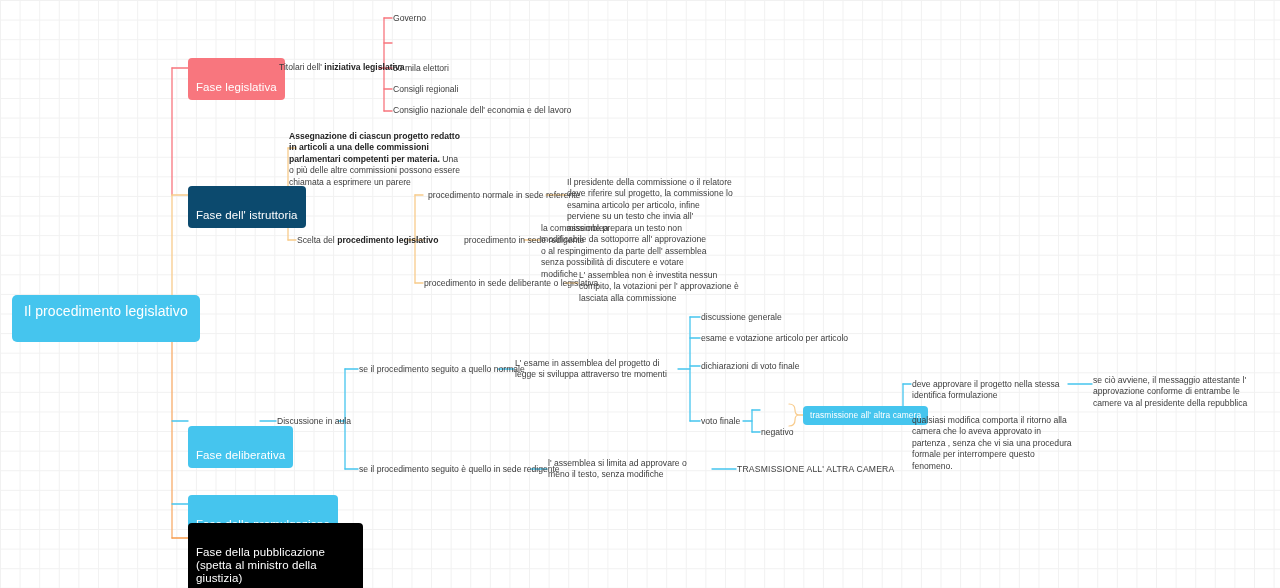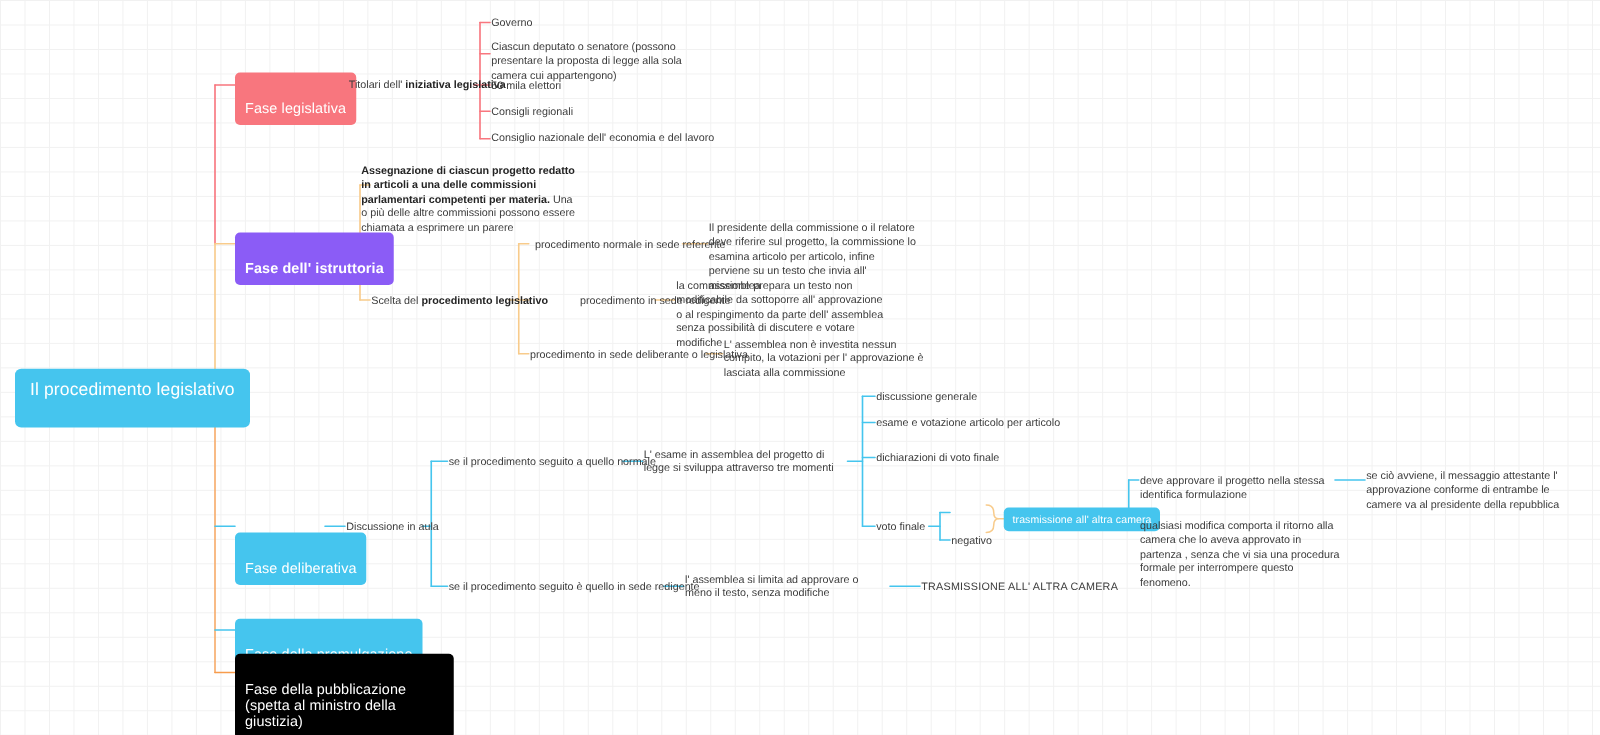--- a/index.html
+++ b/index.html
@@ -33,21 +33,21 @@
   }
   .badge.wrap{white-space:normal;}
   .badge-root{
     font-size:14px;
     line-height:16px;
     padding:8px 12px 23px 12px;
     border-radius:5px;
     text-align:right;
   }
   .badge-pink{background:#f8767e;}
-  .badge-sand{background:#8b5cf6;font-weight:bold;}
+  .badge-sand{background:#0c4a6e;}
   .badge-cyan{background:#45c5ee;}
   .badge-orange{background:#000000;}
 
   
   .txt{
     position:absolute;
     font-size:8.6px;
     line-height:11.4px;
     color:#3c3c3c;
     white-space:nowrap;
@@ -143,21 +143,20 @@
   <div class="node badge badge-root badge-cyan" style="left:12px;top:295px;">Il procedimento legislativo</div>
 
   <div class="node badge badge-pink" style="left:188px;top:58px;">Fase legislativa</div>
 
   <div class="txt" style="left:279px;top:62px;">
     <span>Titolari dell'</span>
     <b>iniziativa legislativa</b>
   </div>
 
   <div class="txt" style="left:393px;top:13px;">Governo</div>
-  <div class="txt wrap" style="left:393px;top:32px;width:180px;">Ciascun deputato o senatore (possono presentare la proposta di legge alla sola camera cui appartengono)</div>
   <div class="txt" style="left:393px;top:63px;">50 mila elettori</div>
   <div class="txt" style="left:393px;top:84px;">Consigli regionali</div>
   <div class="txt" style="left:393px;top:105px;">Consiglio nazionale dell'  economia e del lavoro</div>
 
   <div class="node badge badge-sand" style="left:188px;top:186px;">Fase dell'  istruttoria</div>
 
   <div class="txt wrap" style="left:289px;top:131px;width:172px;">
     <b>Assegnazione di ciascun progetto redatto in articoli a una delle commissioni parlamentari competenti per materia.</b><span> Una o più delle altre commissioni possono essere chiamata a esprimere un parere</span>
   </div>
 

